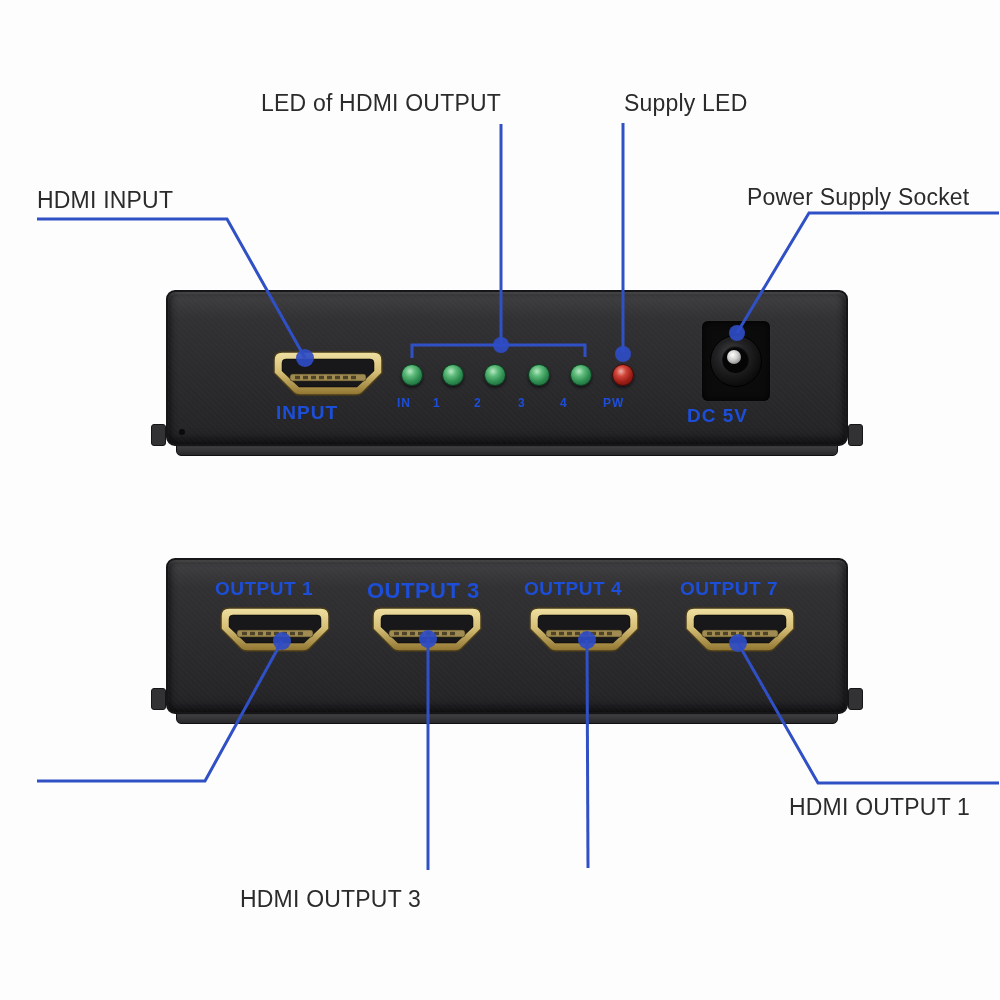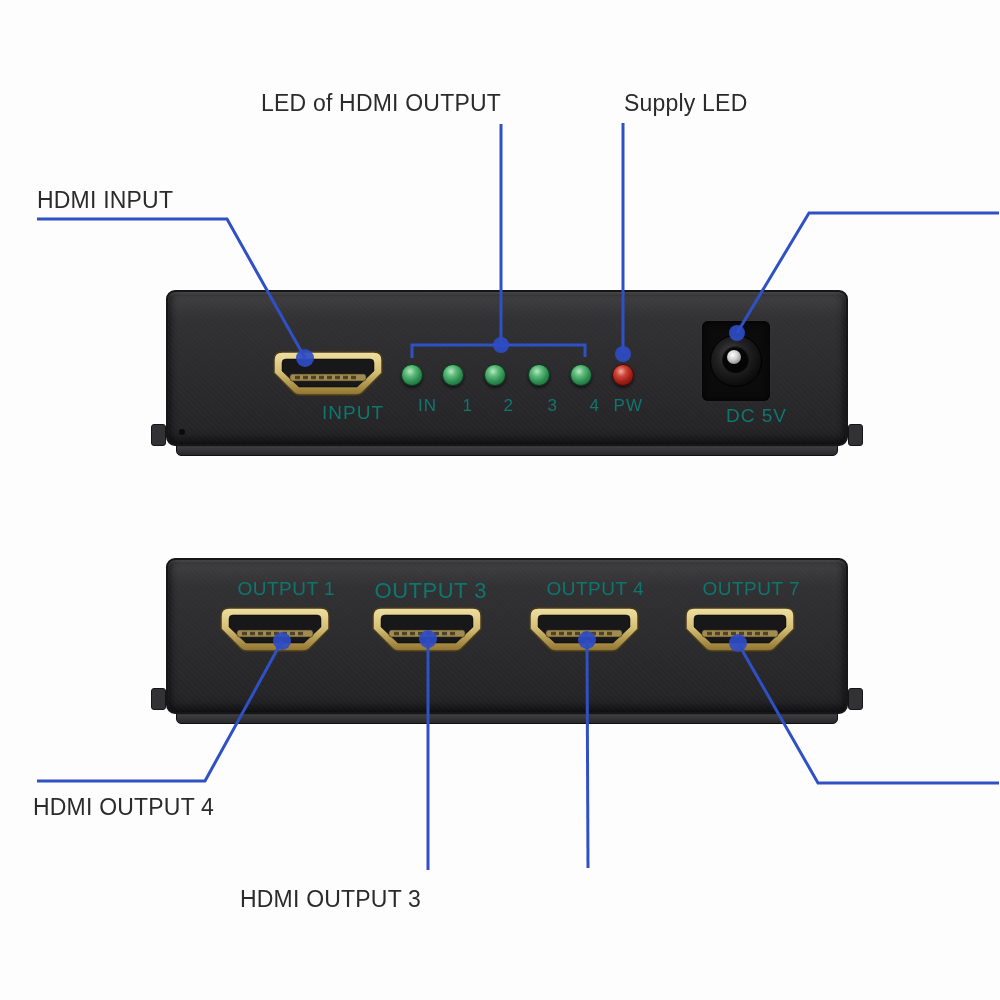--- a/index.html
+++ b/index.html
@@ -20,30 +20,30 @@
                      inset 3px 0 6px rgba(0,0,0,0.30),inset -3px 0 6px rgba(0,0,0,0.30);}
   .device::after{content:"";position:absolute;inset:0;border-radius:7px;
           background:repeating-linear-gradient(45deg,rgba(255,255,255,0.012) 0 2px,transparent 2px 4px);}
   .flange{position:absolute;left:176px;width:662px;height:16px;z-index:1;
           background:linear-gradient(180deg,#101012 0%,#3d3d40 45%,#28282a 100%);
           border:1px solid #101012;border-radius:0 0 5px 5px;box-sizing:border-box;}
   .tab{position:absolute;width:15px;height:22px;z-index:1;background:#323234;
        border:1px solid #151517;border-radius:3px;box-sizing:border-box;}
   .screw{position:absolute;width:6px;height:6px;border-radius:50%;background:#0a0a0a;z-index:3;}
   
-  .panel-text{position:absolute;z-index:4;color:#0f766e;font-weight:normal;text-align:right;
+  .panel-text{position:absolute;z-index:4;color:#1d4ed8;font-weight:bold;text-align:left;
               letter-spacing:1px;}
   .port{position:absolute;z-index:4;width:110px;height:45px;}
   .led{position:absolute;z-index:4;width:22px;height:22px;border-radius:50%;
        box-shadow:0 2px 3px rgba(0,0,0,0.55);}
   .led-green{background:radial-gradient(circle at 40% 32%,#b9e8c4 0%,#5cba79 28%,#2d8a4f 60%,#175c33 100%);
              border:1px solid #0d4022;box-sizing:border-box;}
   .led-red{background:radial-gradient(circle at 40% 32%,#f0b0a8 0%,#d04538 28%,#9c1e16 60%,#6a0f0c 100%);
            border:1px solid #4a0806;box-sizing:border-box;}
-  .led-label{font-size:17px;width:40px;}
+  .led-label{font-size:12px;width:40px;}
   .dc-recess{position:absolute;left:702px;top:321px;width:68px;height:80px;z-index:3;
              background:#0b0b0c;border-radius:6px;
              box-shadow:inset 0 0 7px #000,0 0 2px rgba(255,255,255,0.06);}
   .dc-barrel{position:absolute;left:710px;top:335px;width:52px;height:52px;border-radius:50%;z-index:4;
              background:radial-gradient(circle at 42% 38%,#4a4a4c 0%,#222224 35%,#0c0c0c 72%);
              border:1px solid #000;box-sizing:border-box;}
   .dc-hole{position:absolute;left:722px;top:346px;width:27px;height:27px;border-radius:50%;z-index:5;
            background:#050505;box-shadow:inset 0 1px 2px rgba(255,255,255,0.15);}
   .dc-pin{position:absolute;left:727px;top:350px;width:14px;height:14px;border-radius:50%;z-index:6;
           background:radial-gradient(circle at 40% 35%,#ffffff 0%,#d0d0d0 40%,#7e7e7e 85%);}
@@ -59,21 +59,22 @@
       <stop offset="1" stop-color="#8f7430"></stop>
     </linearGradient>
   </defs>
 </svg>
 
 <div class="page">
 
   <div class="ann" style="left:261px;top:90px">LED of HDMI OUTPUT</div>
   <div class="ann" style="left:624px;top:90px">Supply LED</div>
   <div class="ann" style="left:37px;top:187px">HDMI INPUT</div>
-  <div class="ann" style="left:33px;top:794px">HDMI OUTPUT 4</div>
+  <div class="ann" style="left:747px;top:184px">Power Supply Socket</div>
+  <div class="ann" style="left:789px;top:794px">HDMI OUTPUT 1</div>
   <div class="ann" style="left:240px;top:886px">HDMI OUTPUT 3</div>
 
   <svg class="overlay" width="1000" height="1000" viewBox="0 0 1000 1000">
     <polyline points="501,124 501,345"></polyline>
     <polyline points="412,358 412,345 585,345 585,357"></polyline>
     <circle cx="501" cy="345" r="8"></circle>
     <polyline points="623,123 623,352"></polyline>
     <circle cx="623" cy="354" r="8"></circle>
     <polyline points="37,219 227,219 305,358"></polyline>
     <circle cx="305" cy="358" r="9"></circle>

